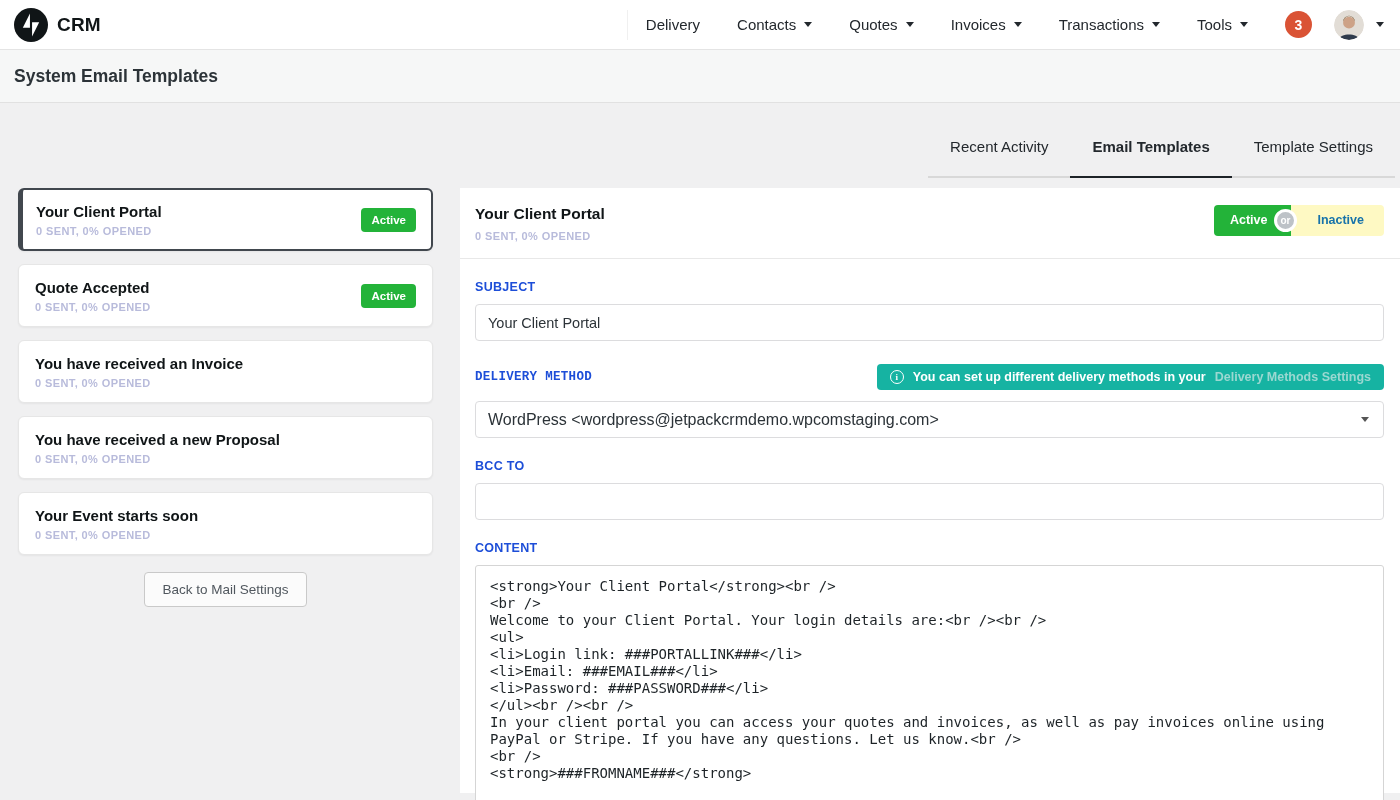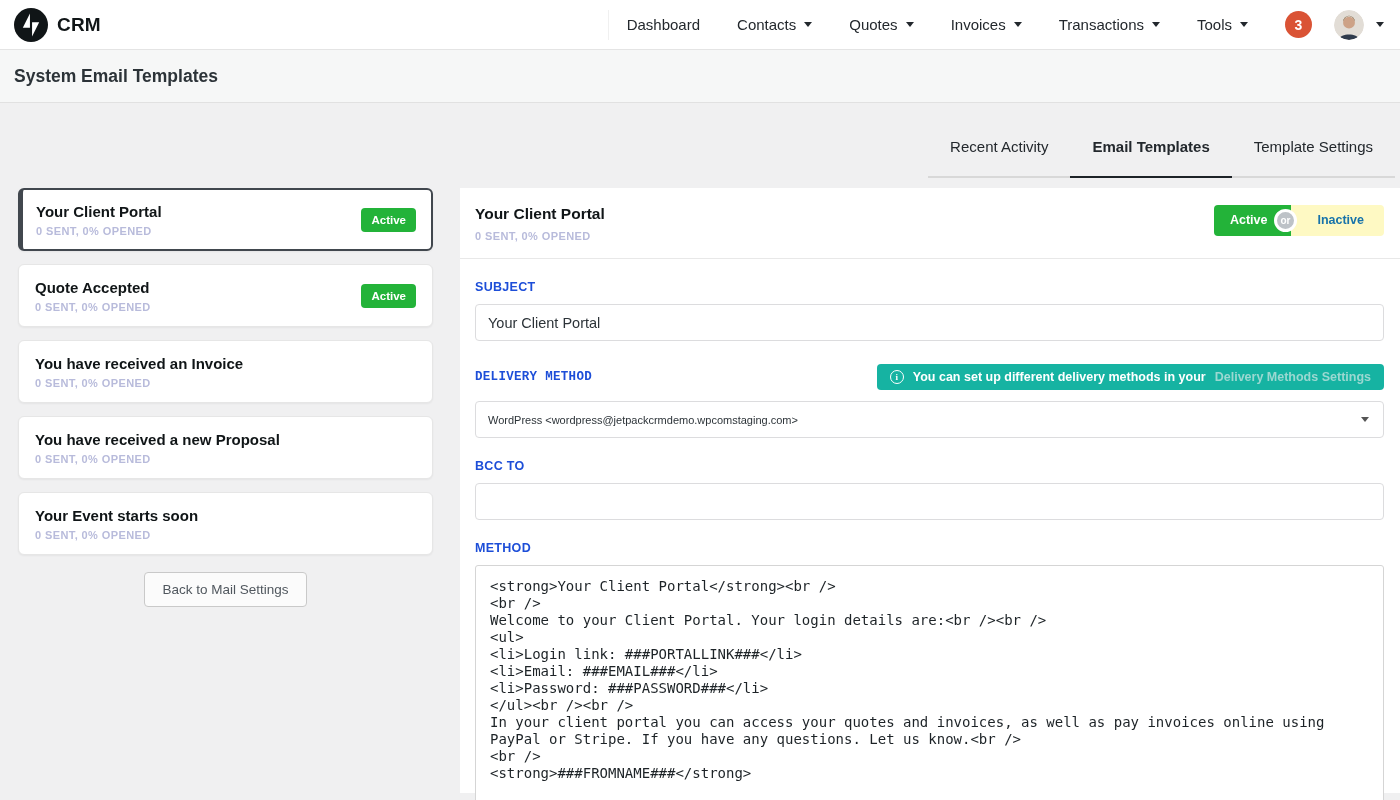--- a/index.html
+++ b/index.html
@@ -113,21 +113,21 @@
   }
   .info-icon{
     width:14px; height:14px; border:1.5px solid #fff; border-radius:50%; flex:none;
     display:flex; align-items:center; justify-content:center;
     font-size:9px; font-weight:bold; color:#fff; font-family:"Liberation Serif", serif;
   }
   .info-link{ color:#9bd8d1; cursor:pointer; }
   .select-box{
     width:100%; height:37px; border:1px solid #dcdcde; border-radius:4px; background:#fff;
     display:flex; align-items:center; justify-content:space-between; padding:0 14px 0 12px;
-    font-size:11px; color:#2c3338; cursor:pointer;
+    font-size:16px; color:#2c3338; cursor:pointer;
   }
   .select-caret{
     width:0; height:0; border-left:4px solid transparent; border-right:4px solid transparent;
     border-top:5px solid #555; display:inline-block;
   }
   .content-area{
     width:100%; height:310px; border:1px solid #d5d5d5; border-radius:3px; resize:none;
     padding:12px 14px; font-family:"DejaVu Sans Mono", monospace; font-size:14px;
     line-height:17px; color:#1d2327; overflow:hidden; display:block;
   }
@@ -140,21 +140,21 @@
     <svg class="logo" width="34" height="34" viewBox="0 0 32 32">
       <circle cx="16" cy="16" r="16" fill="#101517"></circle>
       <path d="M15 18.7H8.3L15 5.2V18.7Z" fill="#ffffff"></path>
       <path d="M17 13.3H23.7L17 26.8V13.3Z" fill="#ffffff"></path>
     </svg>
     <span class="brand-name">CRM</span>
   </div>
   <div class="nav-spacer"></div>
   <nav class="nav-items">
     <span class="nav-item">
-        <span>Dashboard</span>
+        <span>Delivery</span>
       </span>
     <span class="nav-item">
         <span>Contacts</span>
         <span class="caret"></span>
       </span>
     <span class="nav-item">
         <span>Quotes</span>
         <span class="caret"></span>
       </span>
     <span class="nav-item">
@@ -273,21 +273,21 @@
       </div>
     </div>
     <div class="select-box">
       <span>WordPress &lt;wordpress@jetpackcrmdemo.wpcomstaging.com&gt;</span>
       <span class="select-caret"></span>
     </div>
 
     <label class="field-label">BCC TO</label>
     <input class="text-input" type="text" value="" style="">
 
-    <label class="field-label">METHOD</label>
+    <label class="field-label">CONTENT</label>
     <textarea class="content-area" spellcheck="false" style="">&lt;strong&gt;Your Client Portal&lt;/strong&gt;&lt;br /&gt;
 &lt;br /&gt;
 Welcome to your Client Portal. Your login details are:&lt;br /&gt;&lt;br /&gt;
 &lt;ul&gt;
 &lt;li&gt;Login link: ###PORTALLINK###&lt;/li&gt;
 &lt;li&gt;Email: ###EMAIL###&lt;/li&gt;
 &lt;li&gt;Password: ###PASSWORD###&lt;/li&gt;
 &lt;/ul&gt;&lt;br /&gt;&lt;br /&gt;
 In your client portal you can access your quotes and invoices, as well as pay invoices online using PayPal or Stripe. If you have any questions. Let us know.&lt;br /&gt;
 &lt;br /&gt;

